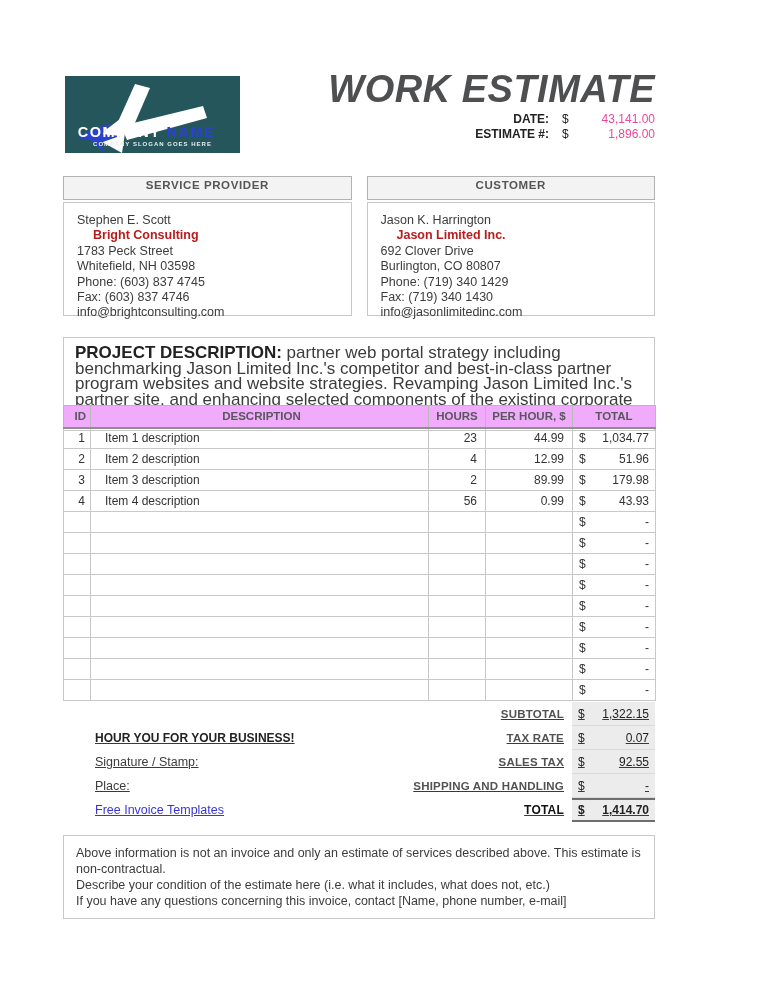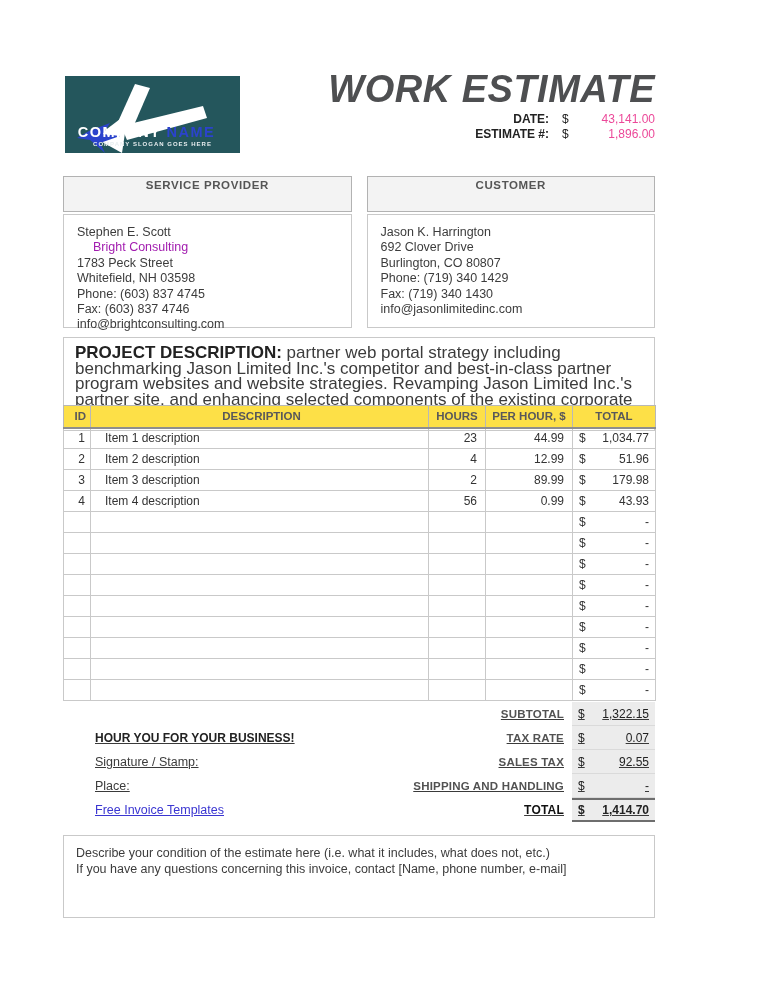--- a/index.html
+++ b/index.html
@@ -24,37 +24,37 @@
   .meta { position:absolute; right:0; top:112px; width:300px; }
   .meta-row { display:flex; justify-content:flex-end; align-items:baseline;
               height:15px; font-size:12px; }
   .meta-row .lbl { font-weight:bold; color:#222; }
   .meta-row .cur { width:30px; padding-left:13px; text-align:left; color:#222; }
   .meta-row .val { width:76px; text-align:right; color:#ec4899; }
 
   
   .parties { position:absolute; left:0; top:176px; width:592px; display:flex; gap:15px; }
   .party { flex:1; }
-  .party-head { height:36px; line-height:16px; text-align:center; font-size:11.5px;
+  .party-head { height:24px; line-height:16px; text-align:center; font-size:11.5px;
                 font-weight:bold; letter-spacing:0.6px; color:#555;
                 background:#f3f3f3; border:1px solid #b2b2b2; }
   .party-body { margin-top:2px; border:1px solid #c9c9c9; height:114px;
                 padding:10px 13px; font-size:12.5px; line-height:15.4px; color:#3c3c3c; }
-  .party-body .bold { font-weight:normal; color:#a21caf;padding-left:16px; }
+  .party-body .bold { font-weight:bold; color:#b91c1c;padding-left:16px; }
 
   
   .project { position:absolute; left:0; top:337px; width:592px; min-height:53px;
              border:1px solid #c9c9c9; padding:7px 11px; font-size:17px;
              line-height:15.5px; color:#3c3c3c; }
   .project .lbl { font-weight:bold; color:#222; }
 
   
   table.items { position:absolute; left:0; top:405px; width:592px;
                 border-collapse:collapse; table-layout:fixed; }
-  table.items th { height:22px; background:#fde047; color:#58585a; font-size:11.5px;
+  table.items th { height:22px; background:#f0abfc; color:#58585a; font-size:11.5px;
                    font-weight:bold; border:1px solid #b8b8b8;
                    border-bottom:2px solid #8e8e8e; }
   table.items td { height:21px; font-size:12px; color:#333;
                    border:1px solid #c9c9c9; overflow:hidden; white-space:nowrap; }
   th.al { text-align:center; padding-left:4px; }
   th.ar { text-align:right; padding-right:4px; }
   td.id  { text-align:right; padding-right:5px; }
   td.desc{ text-align:left;  padding-left:14px;margin-top:39px; }
   td.num { text-align:right; padding-right:8px; }
   td.money { padding:0; }
@@ -130,20 +130,21 @@
           <div>info@brightconsulting.com</div>
 
       </div>
     </div>
     <div class="party">
       <div class="party-head">CUSTOMER</div>
       <div class="party-body">
 
           <div>Jason K. Harrington</div>
 
+          <div class="bold">Jason Limited Inc.</div>
 
           <div>692 Clover Drive</div>
 
           <div>Burlington, CO  80807</div>
 
           <div>Phone: (719) 340 1429</div>
 
           <div>Fax: (719) 340 1430</div>
 
           <div>info@jasonlimitedinc.com</div>
@@ -382,17 +383,18 @@
       <div class="t-left"><a class="tpl-link" href="#">Free Invoice Templates</a></div>
       <div class="t-label">TOTAL</div>
       <div class="t-val">
           <span>$</span>
           <span>1,414.70</span>
         </div>
     </div>
   </div>
 
   <div class="footer">
+    <div>Above information is not an invoice and only an estimate of services described above. This estimate is non-contractual.</div>
     <div>Describe your condition of the estimate here (i.e. what it includes, what does not, etc.)</div>
     <div>If you have any questions concerning this invoice, contact [Name, phone number, e-mail]</div>
   </div>
 
 </div>
 
 </body></html>

